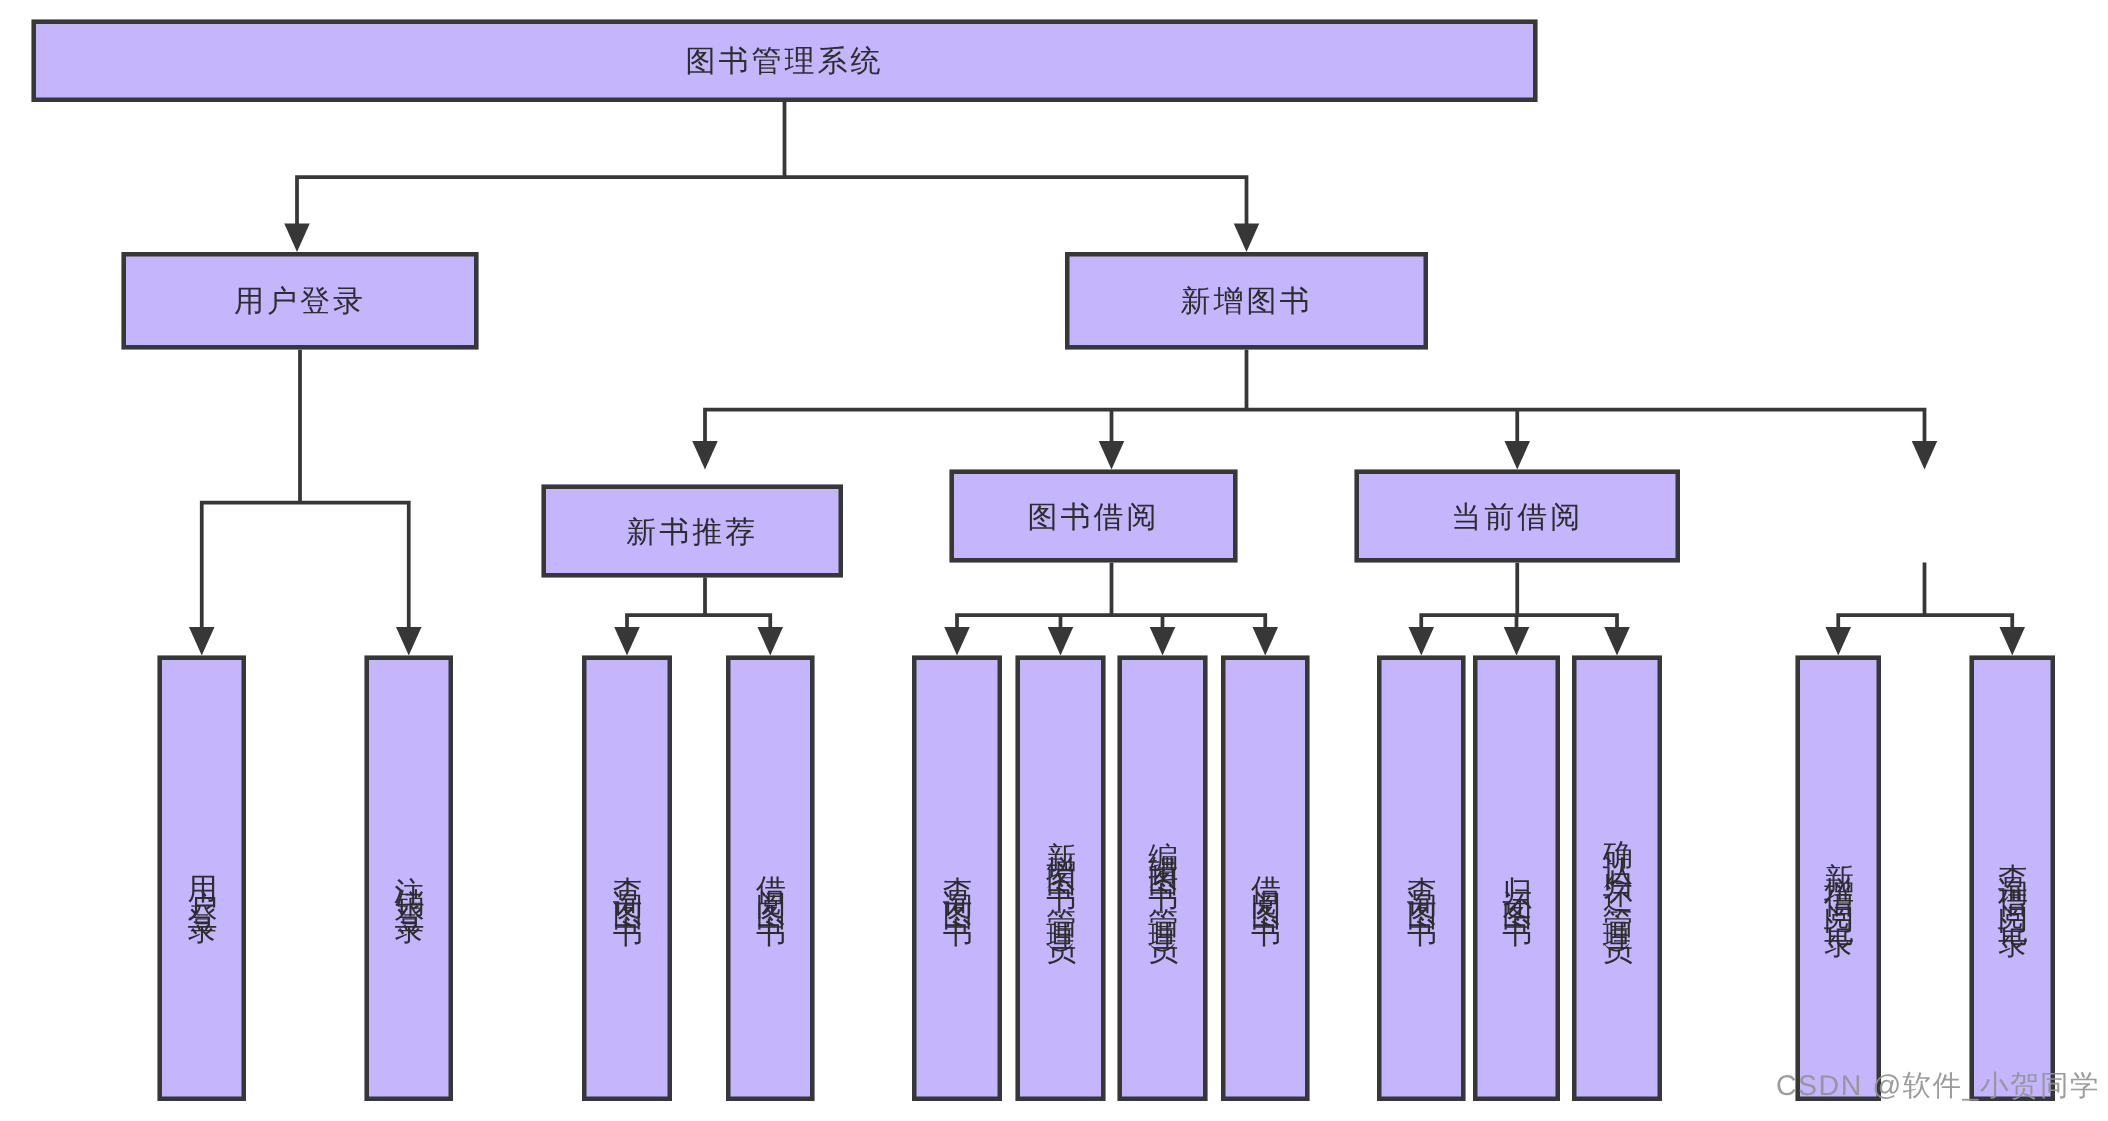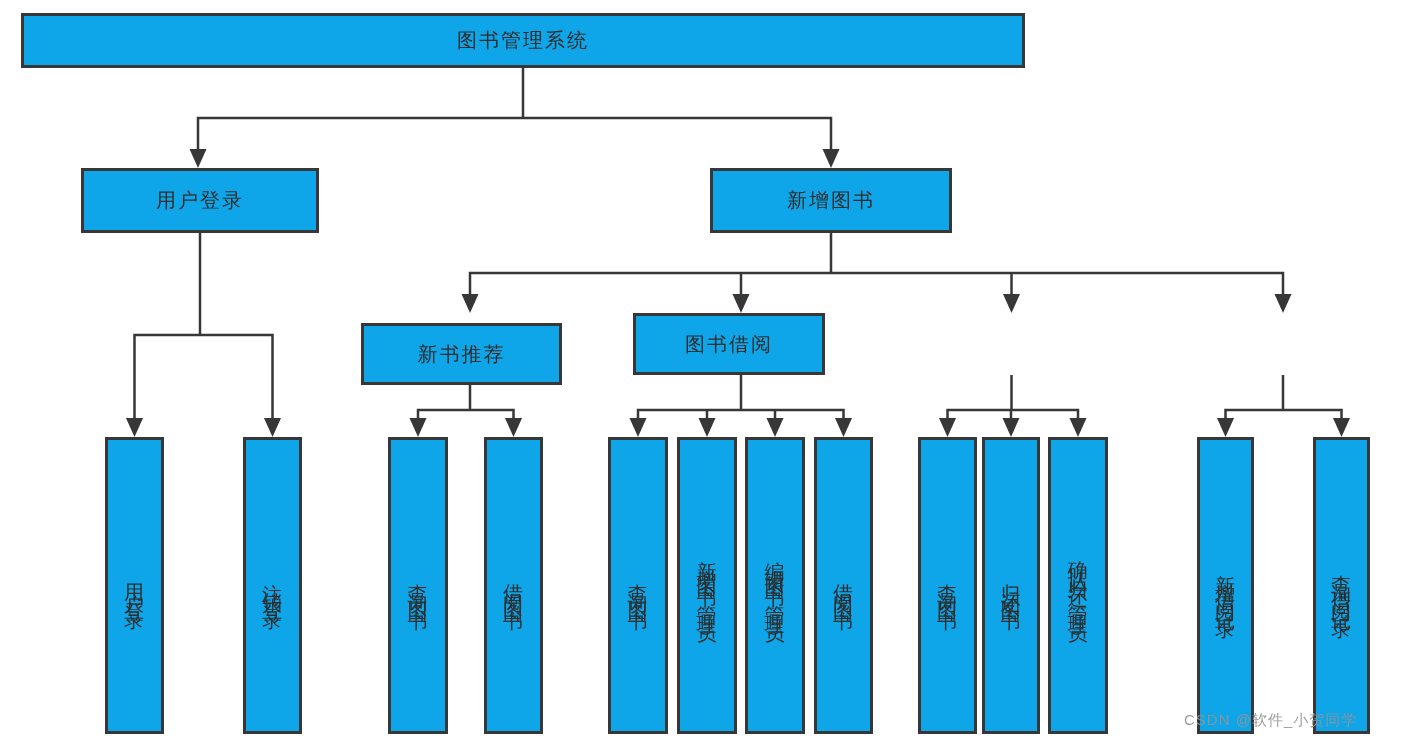--- a/index.html
+++ b/index.html
@@ -2,30 +2,30 @@
 <html><head>
 <meta charset="utf-8">
 <style>
   html,body{margin:0;padding:0;background:#ffffff;}
   .canvas{
     position:relative;width:1405px;height:747px;background:#ffffff;overflow:hidden;
     font-family:"Liberation Sans","DejaVu Sans",sans-serif;
   }
   .connectors{position:absolute;left:0;top:0;z-index:1;}
   .box{
-    position:absolute;background:#0ea5e9;border:3px solid #373737;box-sizing:border-box;
+    position:absolute;background:#c4b5fd;border:3px solid #373737;box-sizing:border-box;
     display:flex;align-items:center;justify-content:center;z-index:2;
   }
   .hbox .label{font-size:20px;color:#2d2d2d;letter-spacing:2px;white-space:nowrap;}
   .vbox .vlabel{
     writing-mode:vertical-rl;text-orientation:mixed;
     font-size:20px;color:#2d2d2d;letter-spacing:9px;line-height:1;white-space:nowrap;
   }
   .watermark{
-    position:absolute;z-index:3;font-size:15px;color:rgba(148,148,148,0.92);
+    position:absolute;z-index:3;font-size:19px;color:rgba(148,148,148,0.92);
     letter-spacing:1px;white-space:nowrap;
   }
 </style>
 </head>
 <body>
 
 <div class="canvas">
 
   <svg class="connectors" width="1405" height="747" viewBox="0 0 1405 747">
     <g stroke="#373737" stroke-width="2.5" fill="none">
@@ -91,20 +91,23 @@
   <div class="box hbox" style="left:710px;top:168px;width:242px;height:65px">
     <span class="label">新增图书</span>
   </div>
 
   <div class="box hbox" style="left:361px;top:323px;width:201px;height:62px">
     <span class="label">新书推荐</span>
   </div>
   <div class="box hbox" style="left:633px;top:313px;width:192px;height:62px">
     <span class="label">图书借阅</span>
   </div>
+  <div class="box hbox" style="left:903px;top:313px;width:217px;height:62px">
+    <span class="label">当前借阅</span>
+  </div>
 
   <div class="box vbox" style="left:105px;top:437px;width:59px;height:297px">
     <span class="vlabel">用户登录</span>
   </div>
   <div class="box vbox" style="left:243px;top:437px;width:59px;height:297px">
     <span class="vlabel">注销登录</span>
   </div>
 
   <div class="box vbox" style="left:388px;top:437px;width:60px;height:297px">
     <span class="vlabel">查询图书</span>

